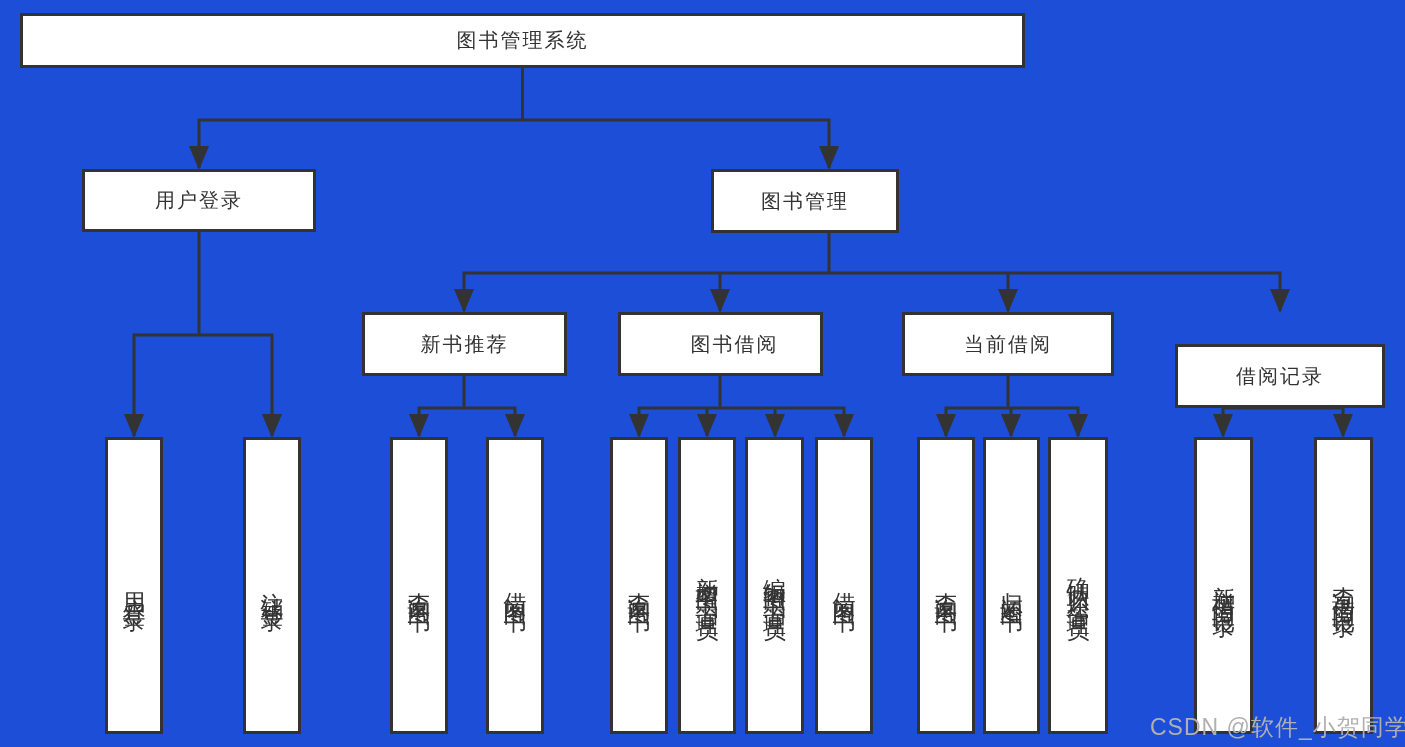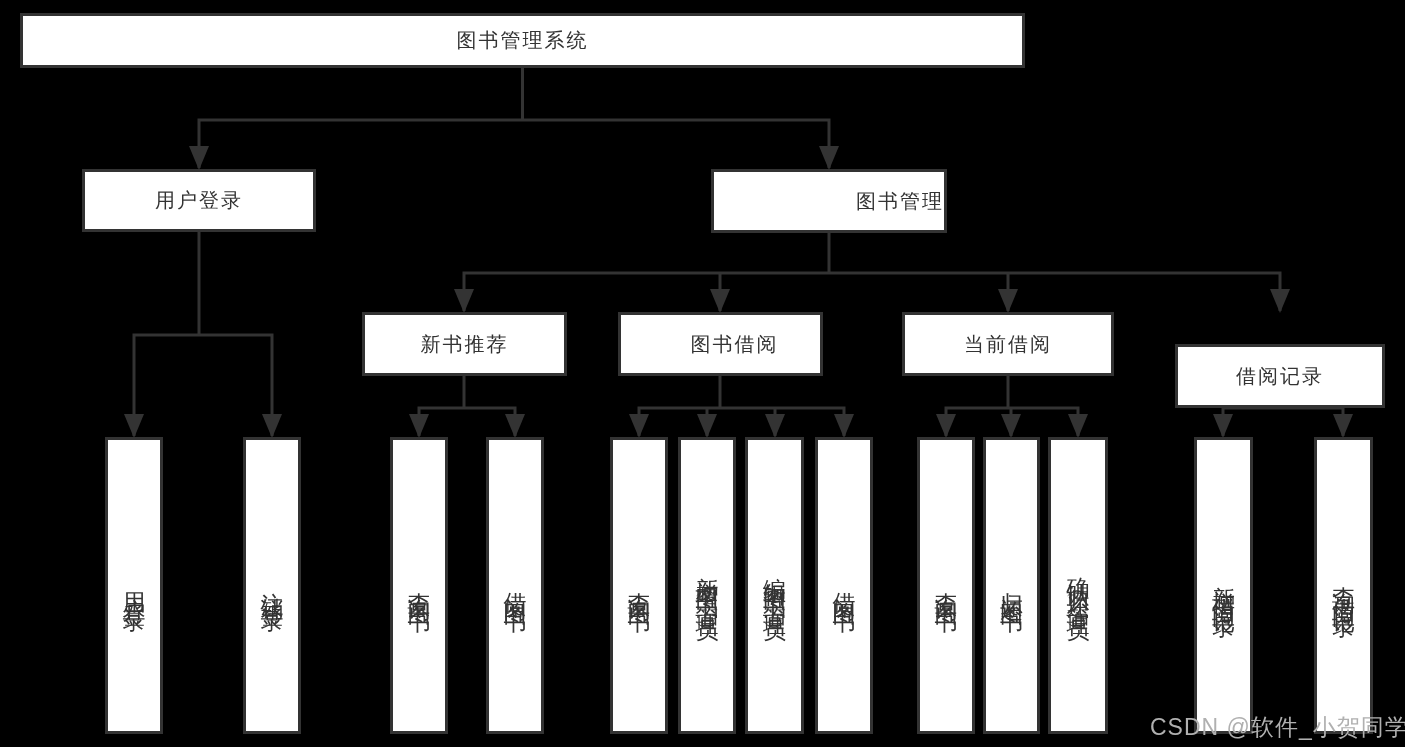--- a/index.html
+++ b/index.html
@@ -1,20 +1,20 @@
 <!DOCTYPE html>
 <html><head>
 <meta charset="utf-8">
 <style>
   html, body { margin: 0; padding: 0; background: #ffffff; }
   #canvas {
     position: relative;
     width: 1405px;
     height: 747px;
-    background: #000000;
+    background: #1d4ed8;
     overflow: hidden;
     font-family: "Liberation Sans", "DejaVu Sans", sans-serif;
   }
   #wires {
     position: absolute;
     left: 0; top: 0;
     width: 1405px; height: 747px;
     z-index: 1;
   }
   .hnode {
@@ -101,21 +101,21 @@
     </g>
   </svg>
 
   <div class="hnode" style="left:20px; top:13px; width:1005px; height:55px;">
     <span>图书管理系统</span>
   </div>
 
   <div class="hnode" style="left:82px; top:169px; width:234px; height:63px;">
     <span>用户登录</span>
   </div>
-  <div class="hnode" style="left:711px; top:169px; width:236px; height:64px;justify-content:flex-end;">
+  <div class="hnode" style="left:711px; top:169px; width:188px; height:64px;">
     <span>图书管理</span>
   </div>
 
   <div class="hnode" style="left:362px; top:312px; width:205px; height:64px;align-items:center;">
     <span>新书推荐</span>
   </div>
   <div class="hnode" style="left:618px; top:312px; width:205px; height:64px;padding-left:28px;">
     <span>图书借阅</span>
   </div>
   <div class="hnode" style="left:902px; top:312px; width:212px; height:64px;">

